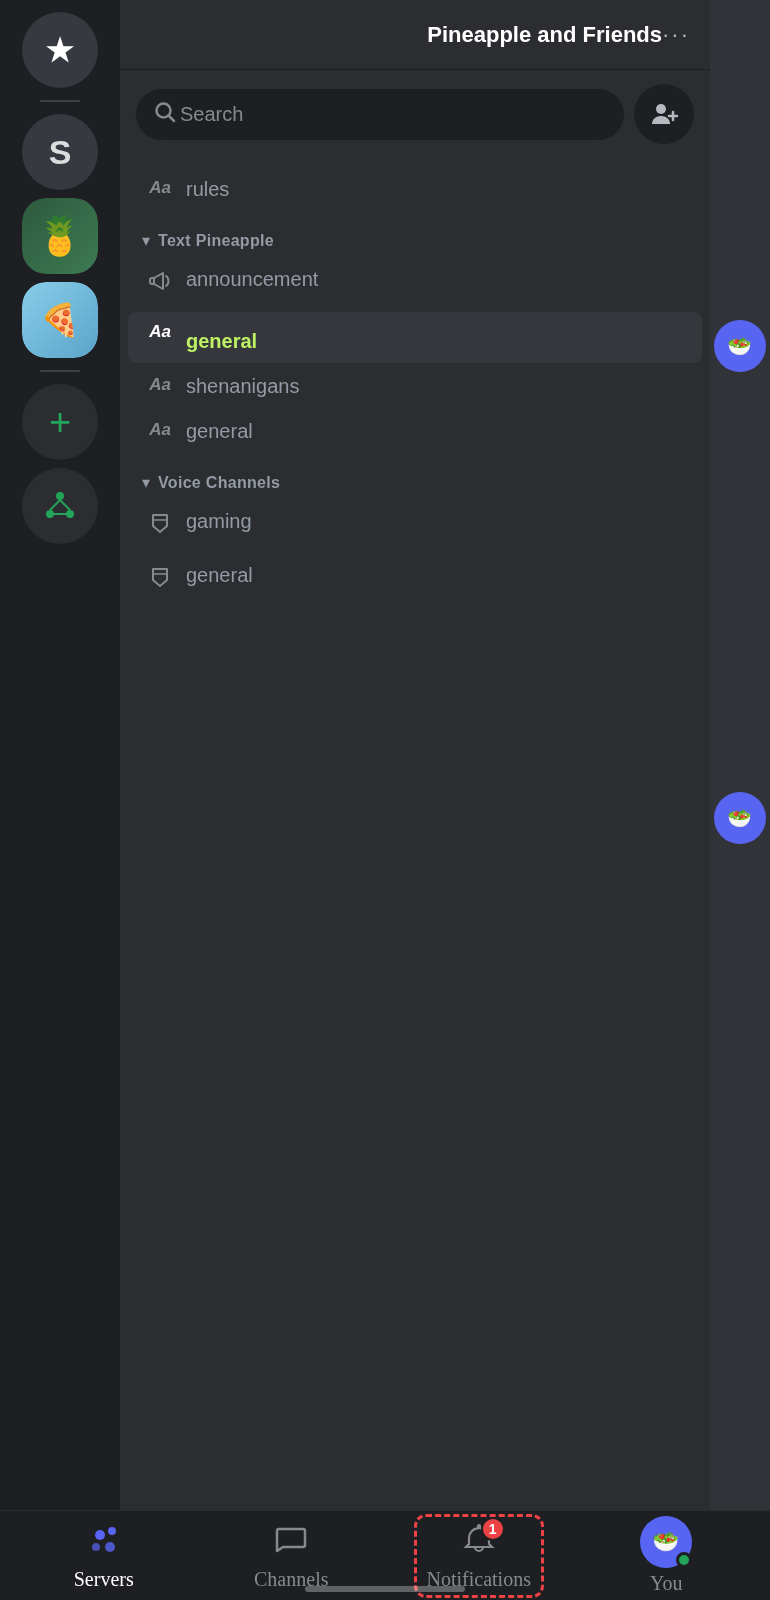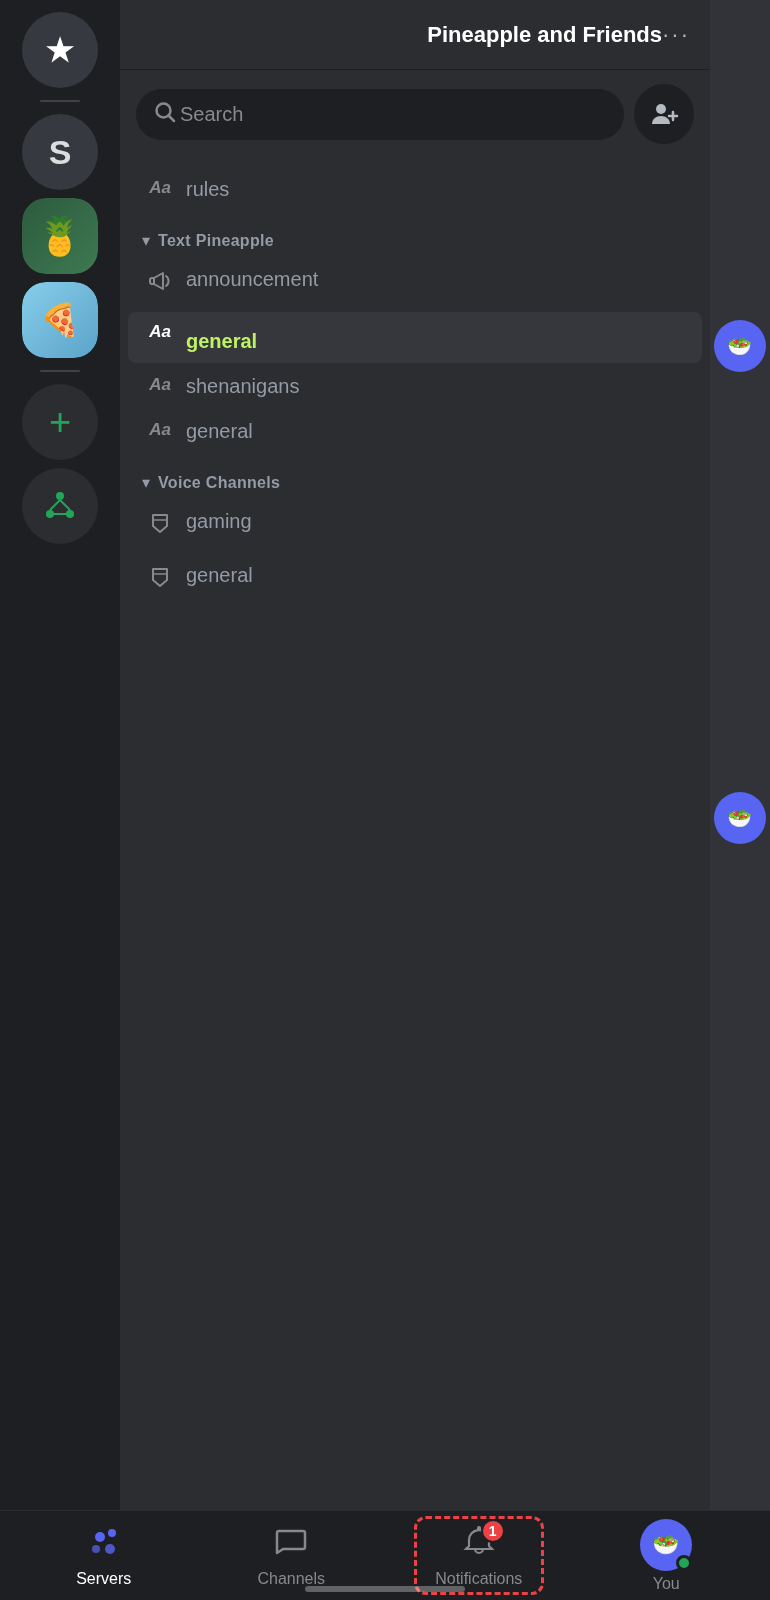--- a/index.html
+++ b/index.html
@@ -297,22 +297,23 @@
     .nav-icon {
       font-size: 30px;
       color: #87898c;
     }
 
     .nav-icon.active {
       color: #5865f2;
     }
 
     .nav-label {
-      font-size: 16px;
+      font-size: 20px;
       color: #87898c;
+      font-family: Liberation Serif, serif;
     }
 
     
     .notif-wrapper {
       position: relative;
       display: inline-block;
     }
 
     .notif-badge {
       position: absolute;

